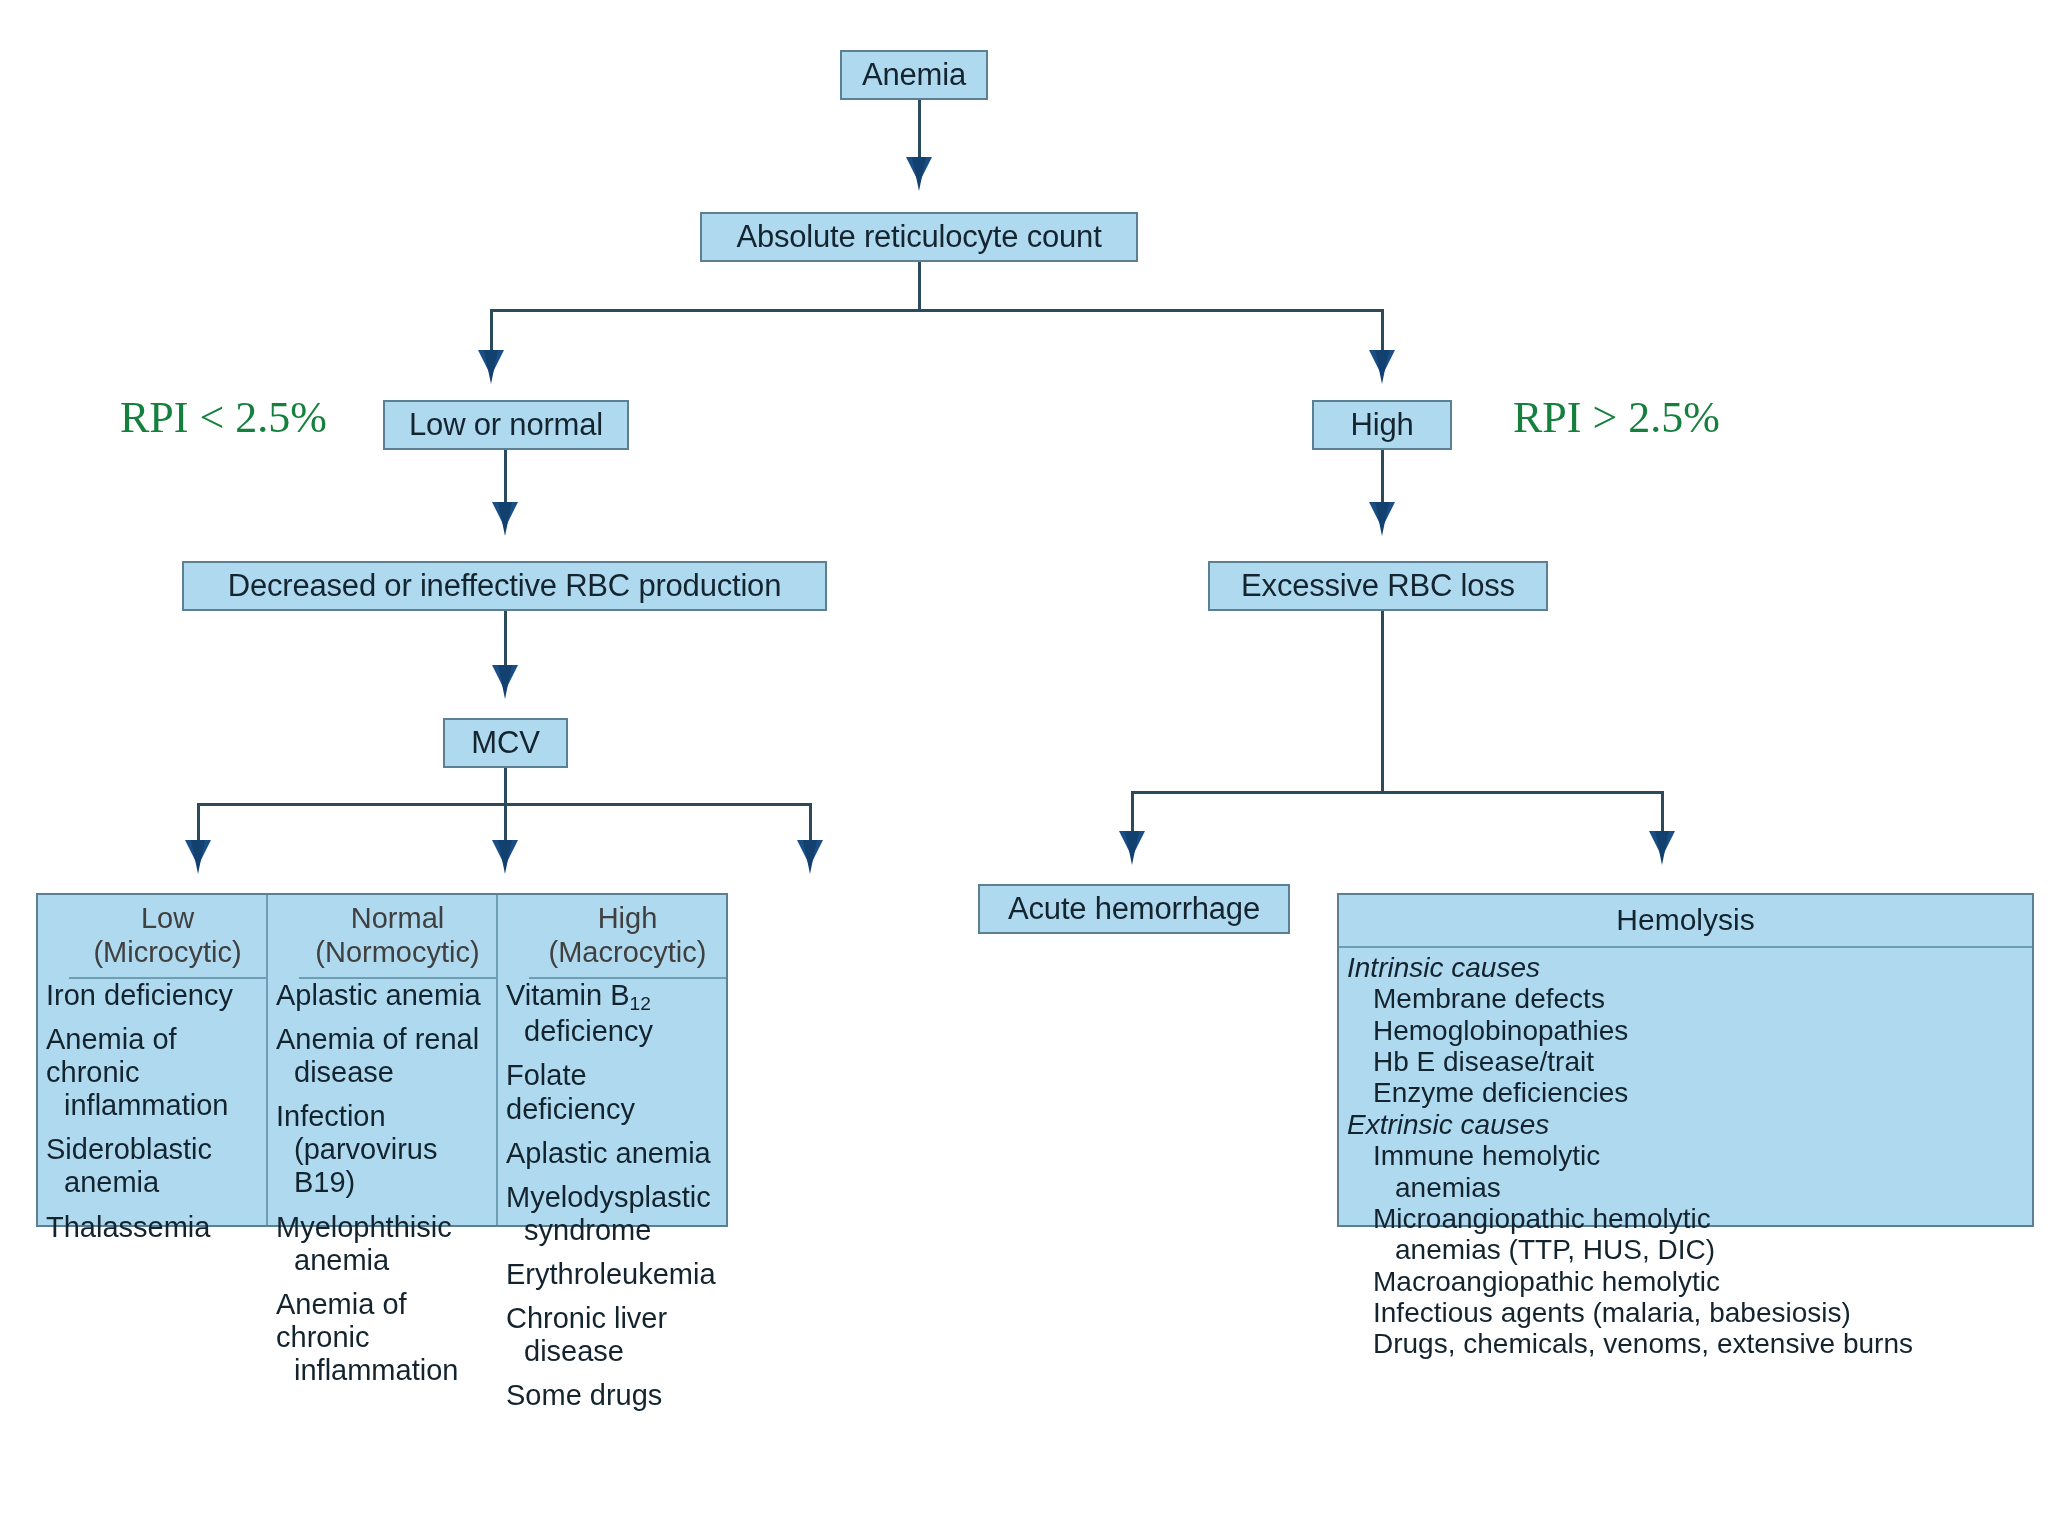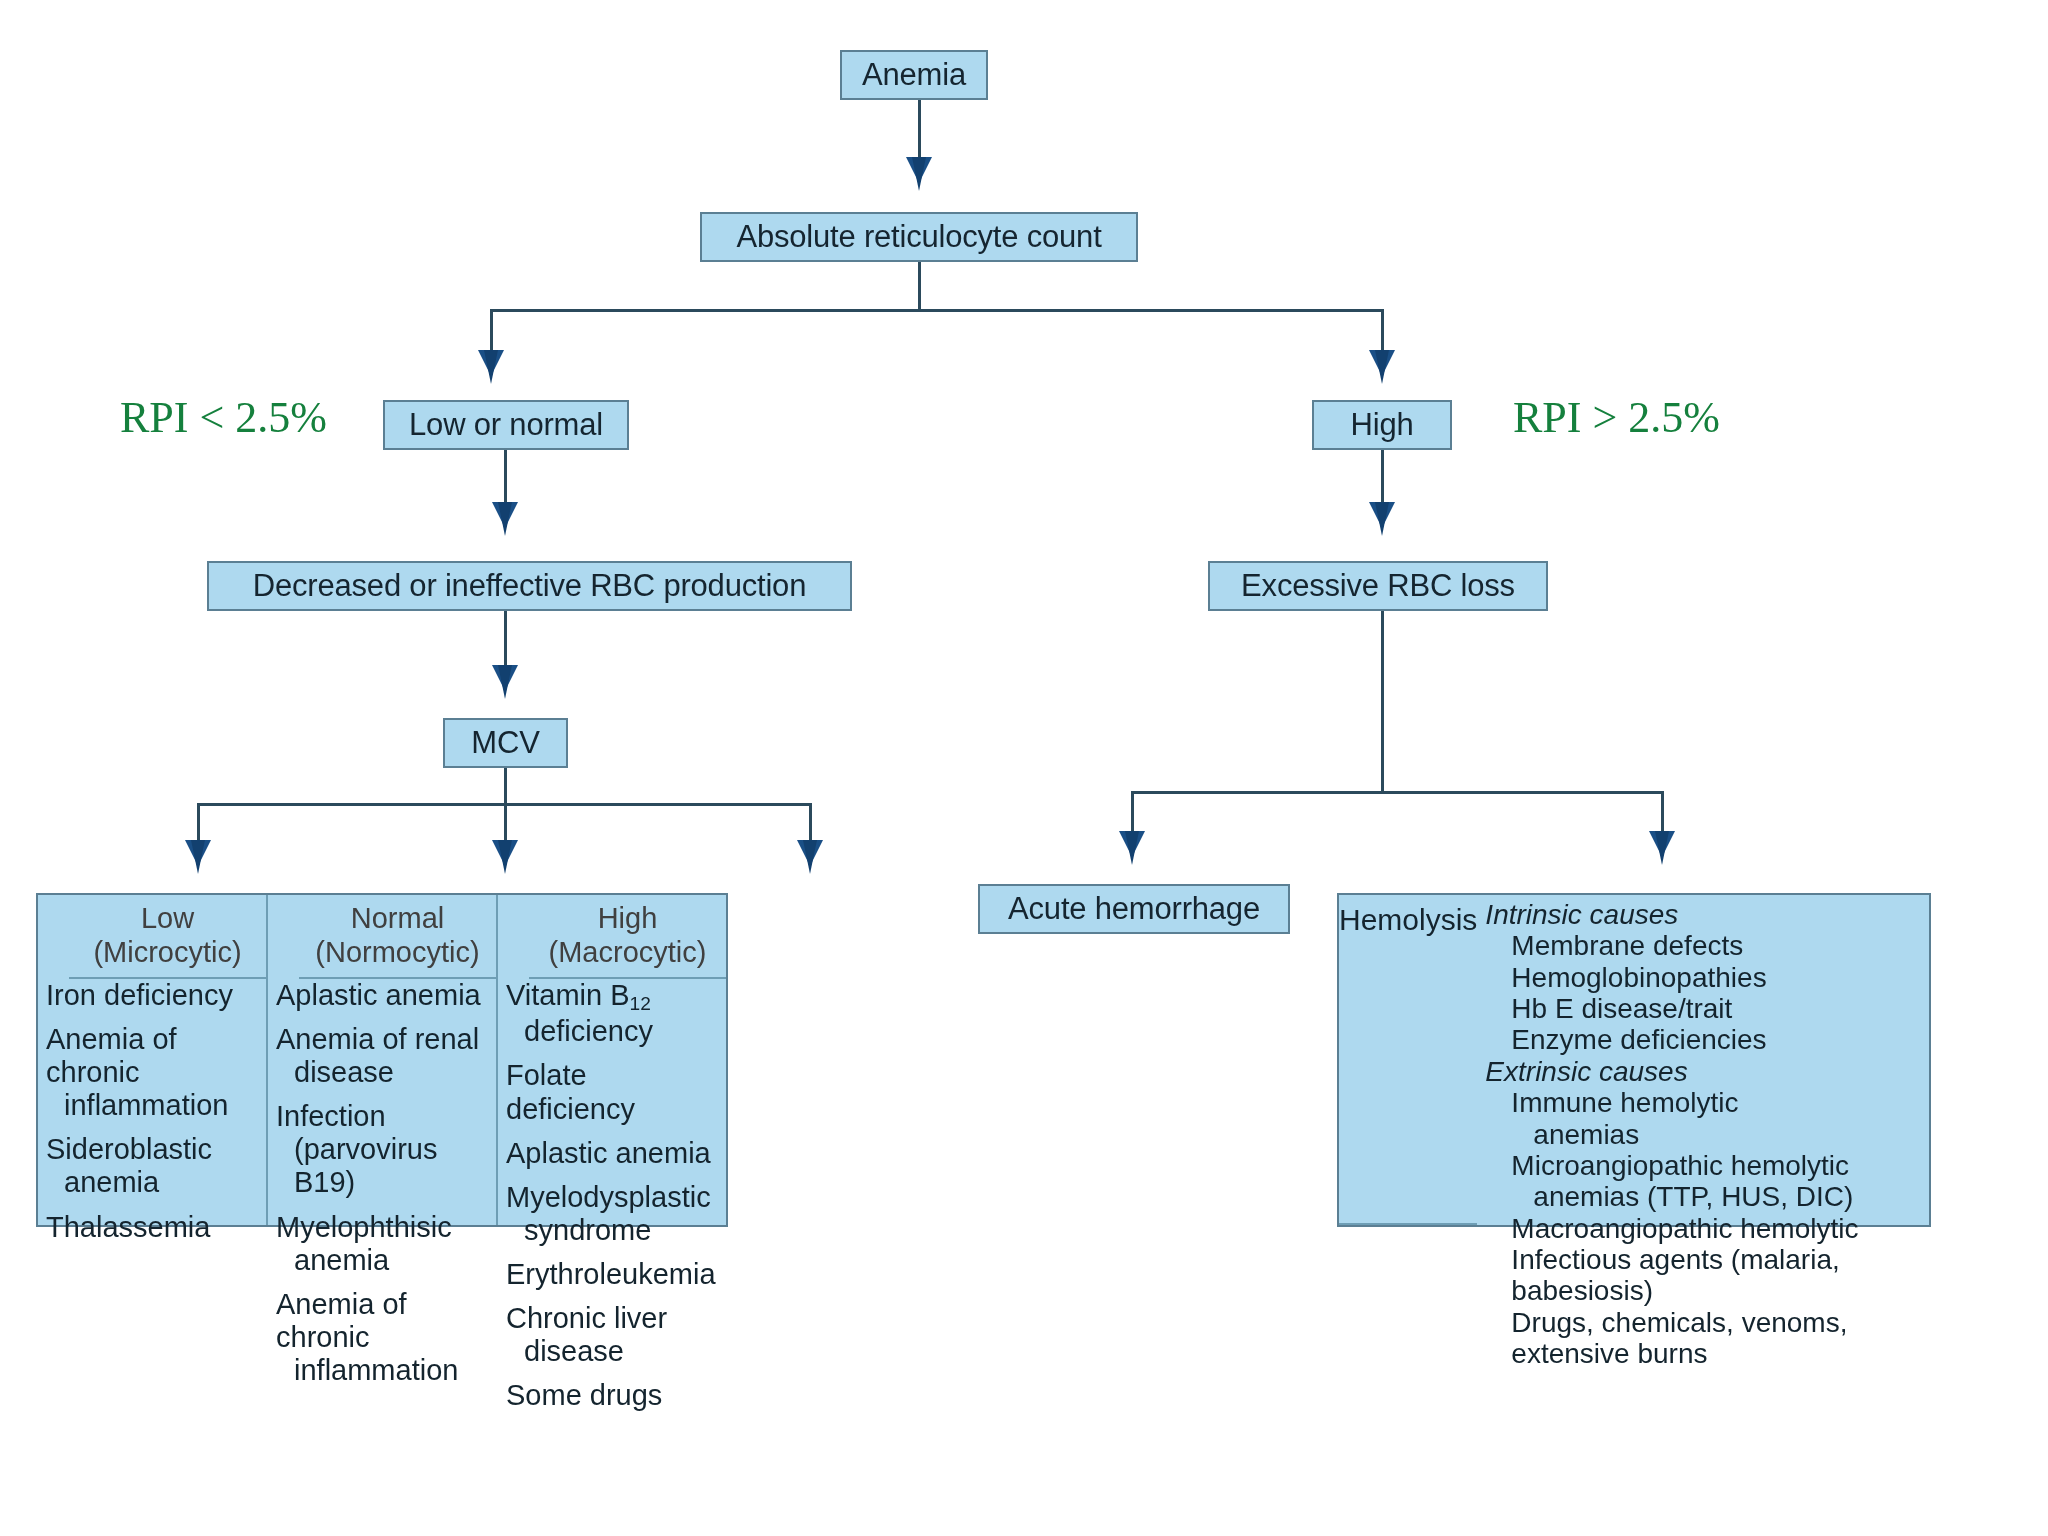--- a/index.html
+++ b/index.html
@@ -120,26 +120,27 @@
   .mcv-body .cont {
     padding-left: 18px;
   }
   sub { font-size: 0.66em; vertical-align: -0.28em; }
 
   
   #hemolysis-panel {
     position: absolute;
     left: 1337px;
     top: 893px;
-    width: 594px;
+    width: 697px;
     height: 334px;
     box-sizing: border-box;
     border: 2px solid #5b7f93;
     background: #aed9ef;
     display: flex;
+    flex-direction: column;
   }
   #hemolysis-head {
     box-sizing: border-box;
     border-bottom: 2px solid #6e9eb5;
     text-align: center;
     font-size: 30px;
     padding: 8px 0 9px 0;
   }
   #hemolysis-body {
     padding: 4px 6px 2px 8px;
@@ -192,21 +193,21 @@
   <div class="node" style="left:1312px; top:400px; width:140px; height:50px;">
     <span>High</span>
   </div>
 
   <div class="vline" style="left:504px; top:450px; width:3px; height:59px;"></div>
   <div class="arrow" style="left:492px; top:502px;"></div>
 
   <div class="vline" style="left:1381px; top:450px; width:3px; height:59px;"></div>
   <div class="arrow" style="left:1369px; top:502px;"></div>
 
-  <div class="node" style="left:182px; top:561px; width:645px; height:50px;margin-left:25px;">
+  <div class="node" style="left:182px; top:561px; width:645px; height:50px;">
     <span>Decreased or ineffective RBC production</span>
   </div>
 
   <div class="node" style="left:1208px; top:561px; width:340px; height:50px;">
     <span>Excessive RBC loss</span>
   </div>
 
   <div class="vline" style="left:504px; top:611px; width:3px; height:62px;"></div>
   <div class="arrow" style="left:492px; top:665px;"></div>
 

